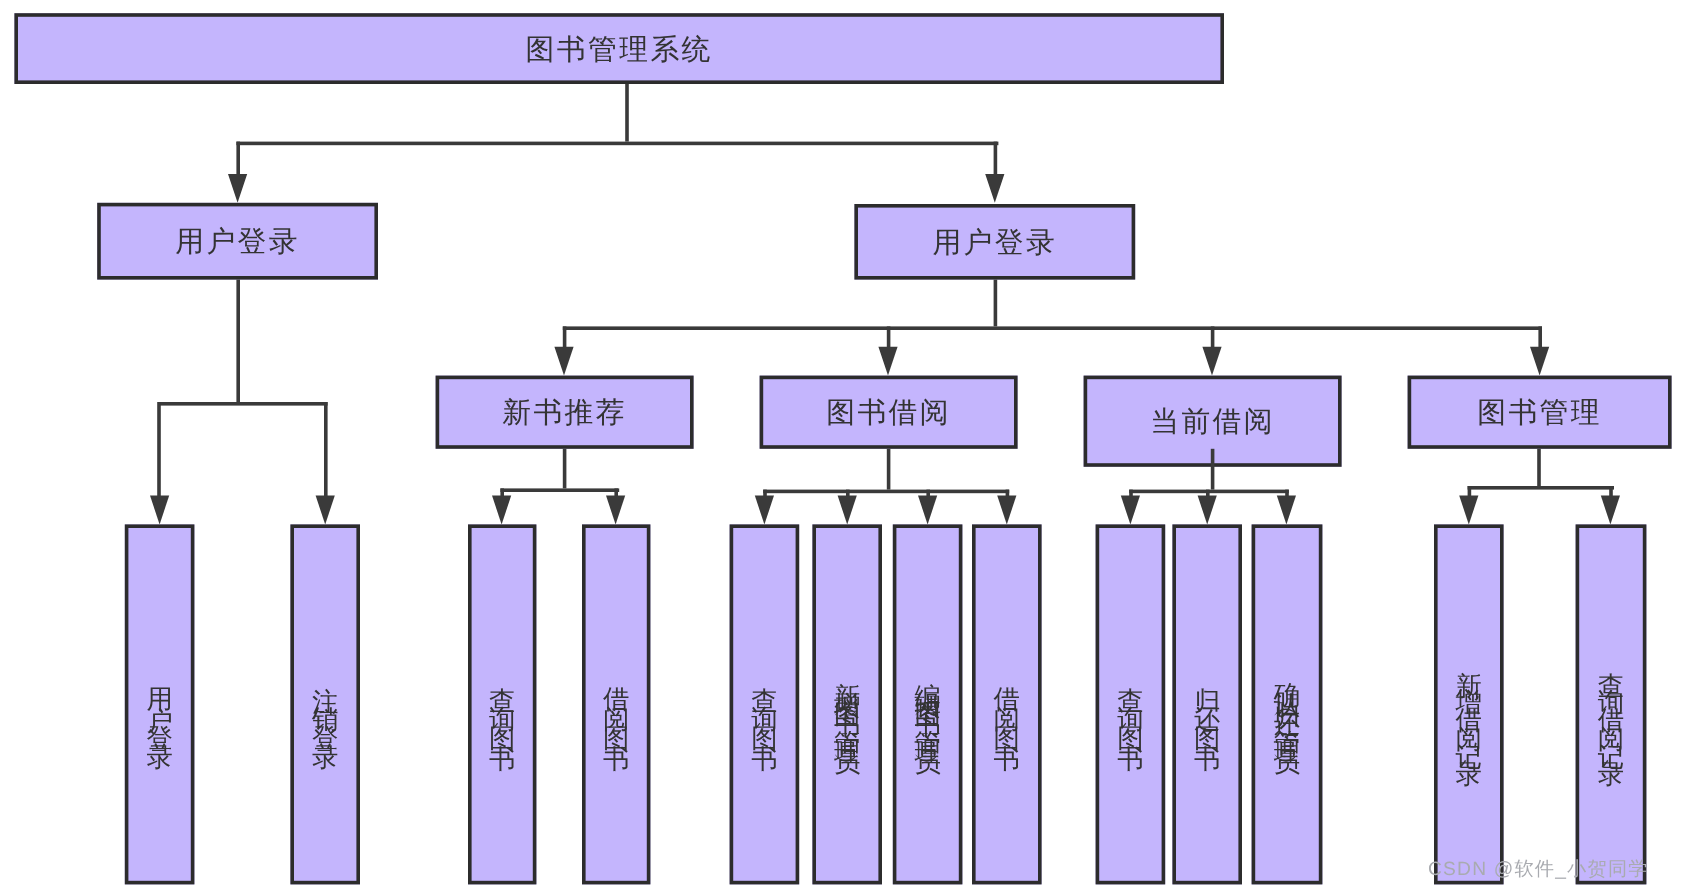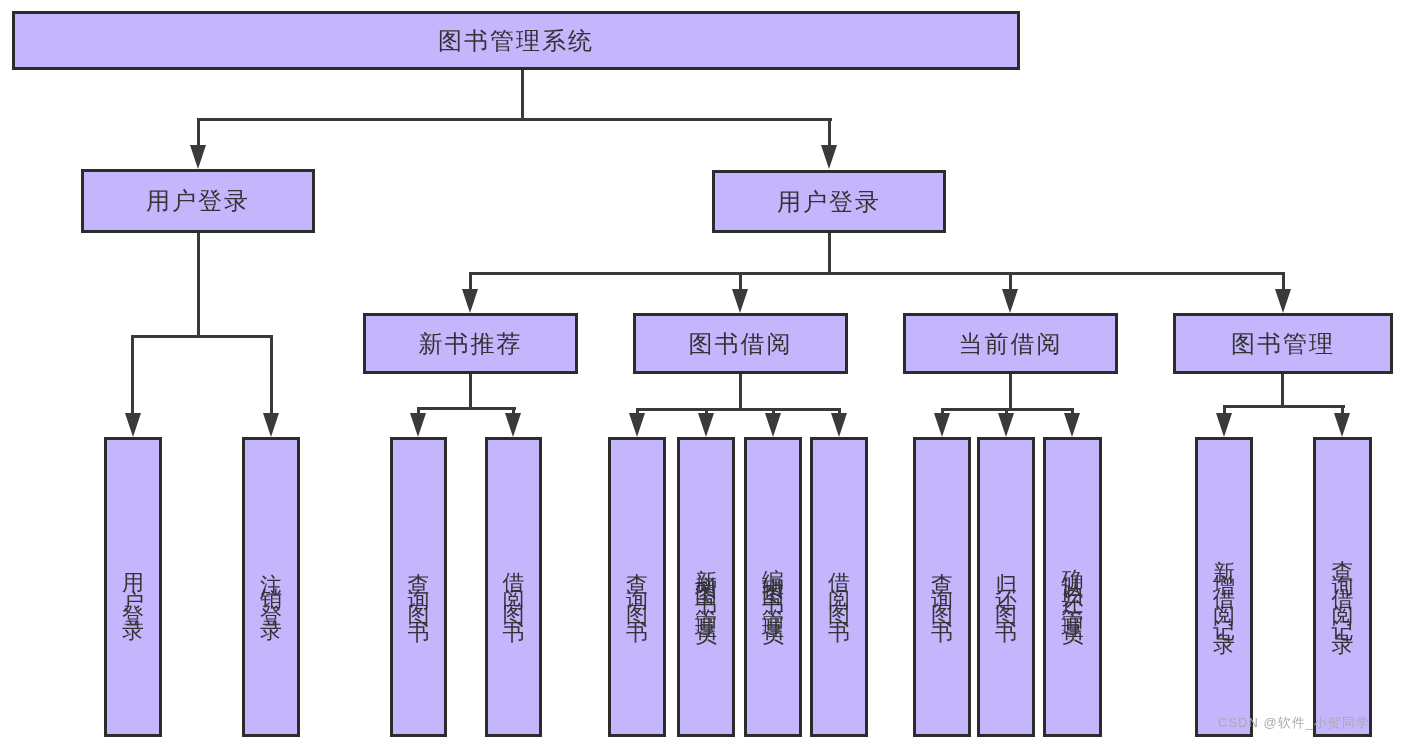--- a/index.html
+++ b/index.html
@@ -32,21 +32,21 @@
   .t6{letter-spacing:15px;}
   .t9{letter-spacing:8px;}
   .line{position:absolute;background:var(--line);}
   .arrow{
     position:absolute;width:0;height:0;
     border-left:8px solid transparent;border-right:8px solid transparent;
     border-top:24px solid var(--line);
   }
   .watermark{
     position:absolute;left:1190px;top:714px;white-space:nowrap;
-    font-size:13px;color:var(--wm);letter-spacing:1px;margin-left:28px;
+    font-size:16px;color:var(--wm);letter-spacing:1px;
   }
 </style>
 </head>
 <body>
 
 <div id="stage">
 
   <div class="box hbox" style="left:12px;top:11px;width:1008px;height:59px;">
     <span>图书管理系统</span>
   </div>
@@ -82,21 +82,21 @@
   <div class="arrow" style="left:1002px;top:289px;"></div>
   <div class="line" style="left:1282px;top:272px;width:3px;height:20px;"></div>
   <div class="arrow" style="left:1275px;top:289px;"></div>
 
   <div class="box hbox" style="left:363px;top:313px;width:215px;height:61px;align-items:center;">
     <span>新书推荐</span>
   </div>
   <div class="box hbox" style="left:633px;top:313px;width:215px;height:61px;">
     <span>图书借阅</span>
   </div>
-  <div class="box hbox" style="left:903px;top:313px;width:215px;height:61px;">
+  <div class="box hbox" style="left:903px;top:313px;width:215px;height:76px;">
     <span>当前借阅</span>
   </div>
   <div class="box hbox" style="left:1173px;top:313px;width:220px;height:61px;">
     <span>图书管理</span>
   </div>
 
   <div class="line" style="left:469px;top:374px;width:3px;height:33px;"></div>
   <div class="line" style="left:417px;top:407px;width:99px;height:3px;"></div>
   <div class="line" style="left:417px;top:407px;width:3px;height:10px;"></div>
   <div class="arrow" style="left:410px;top:413px;"></div>

